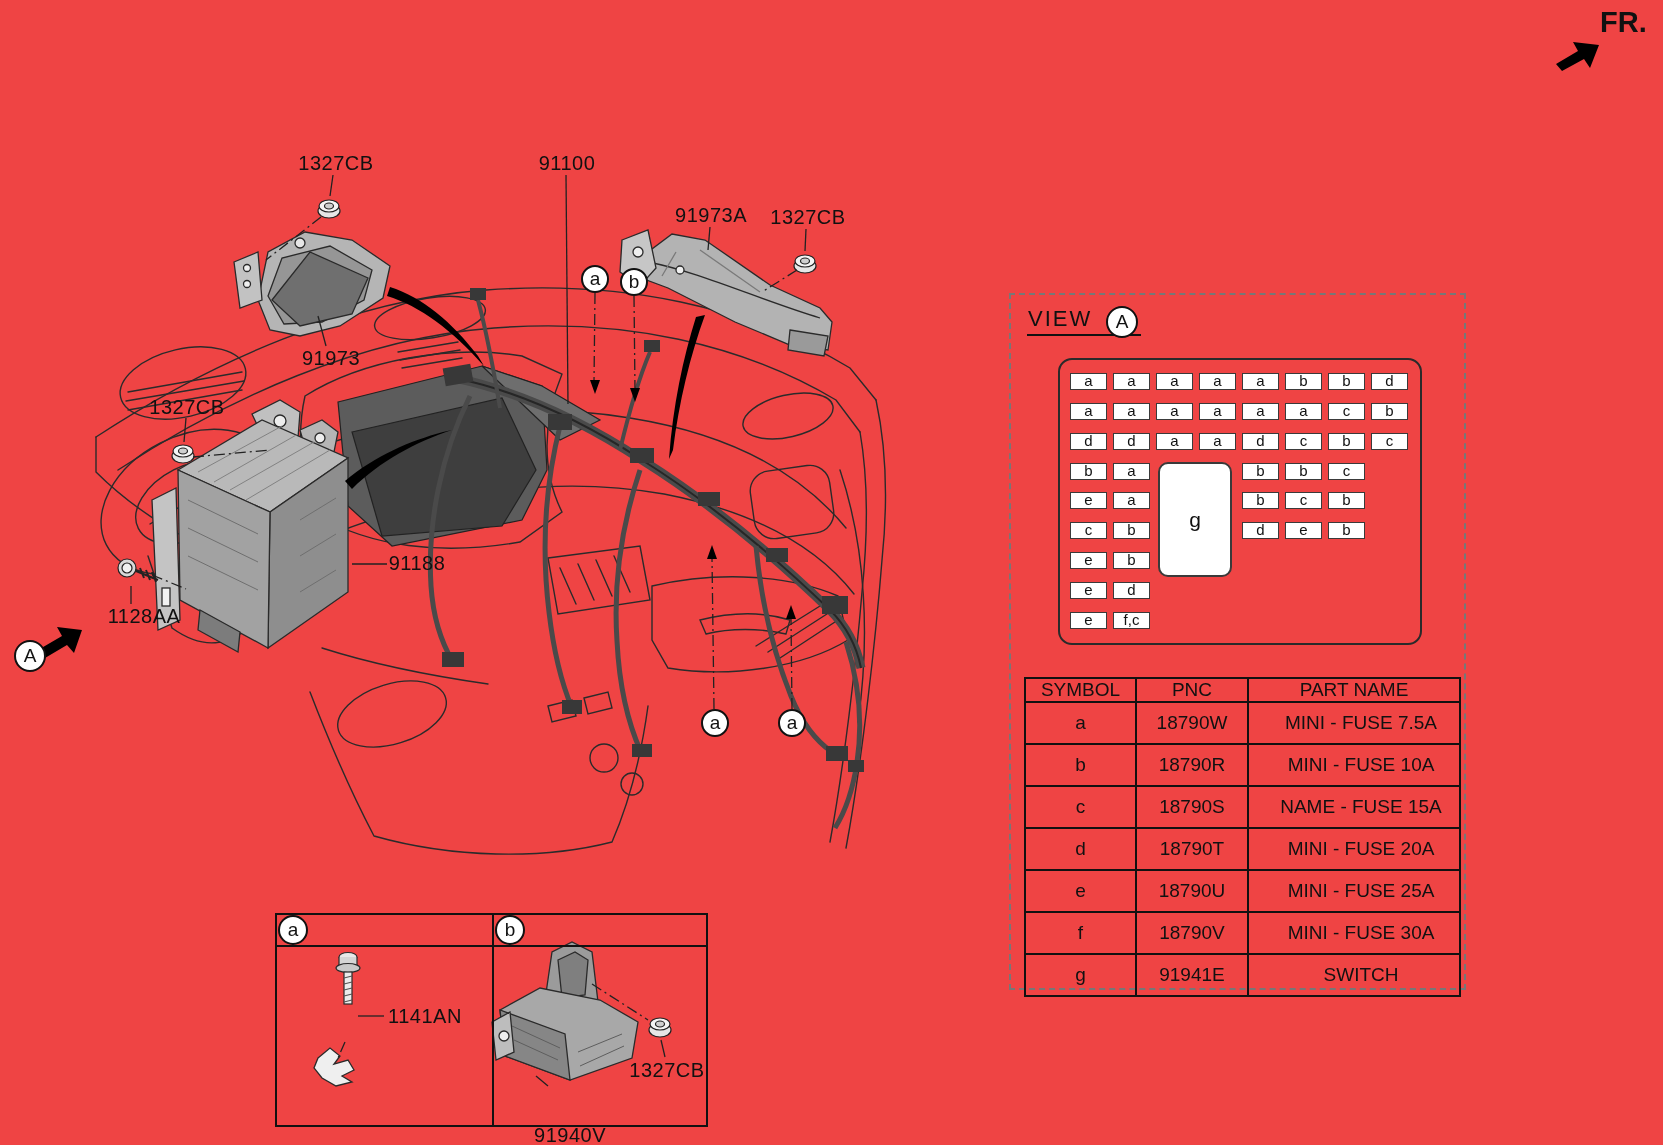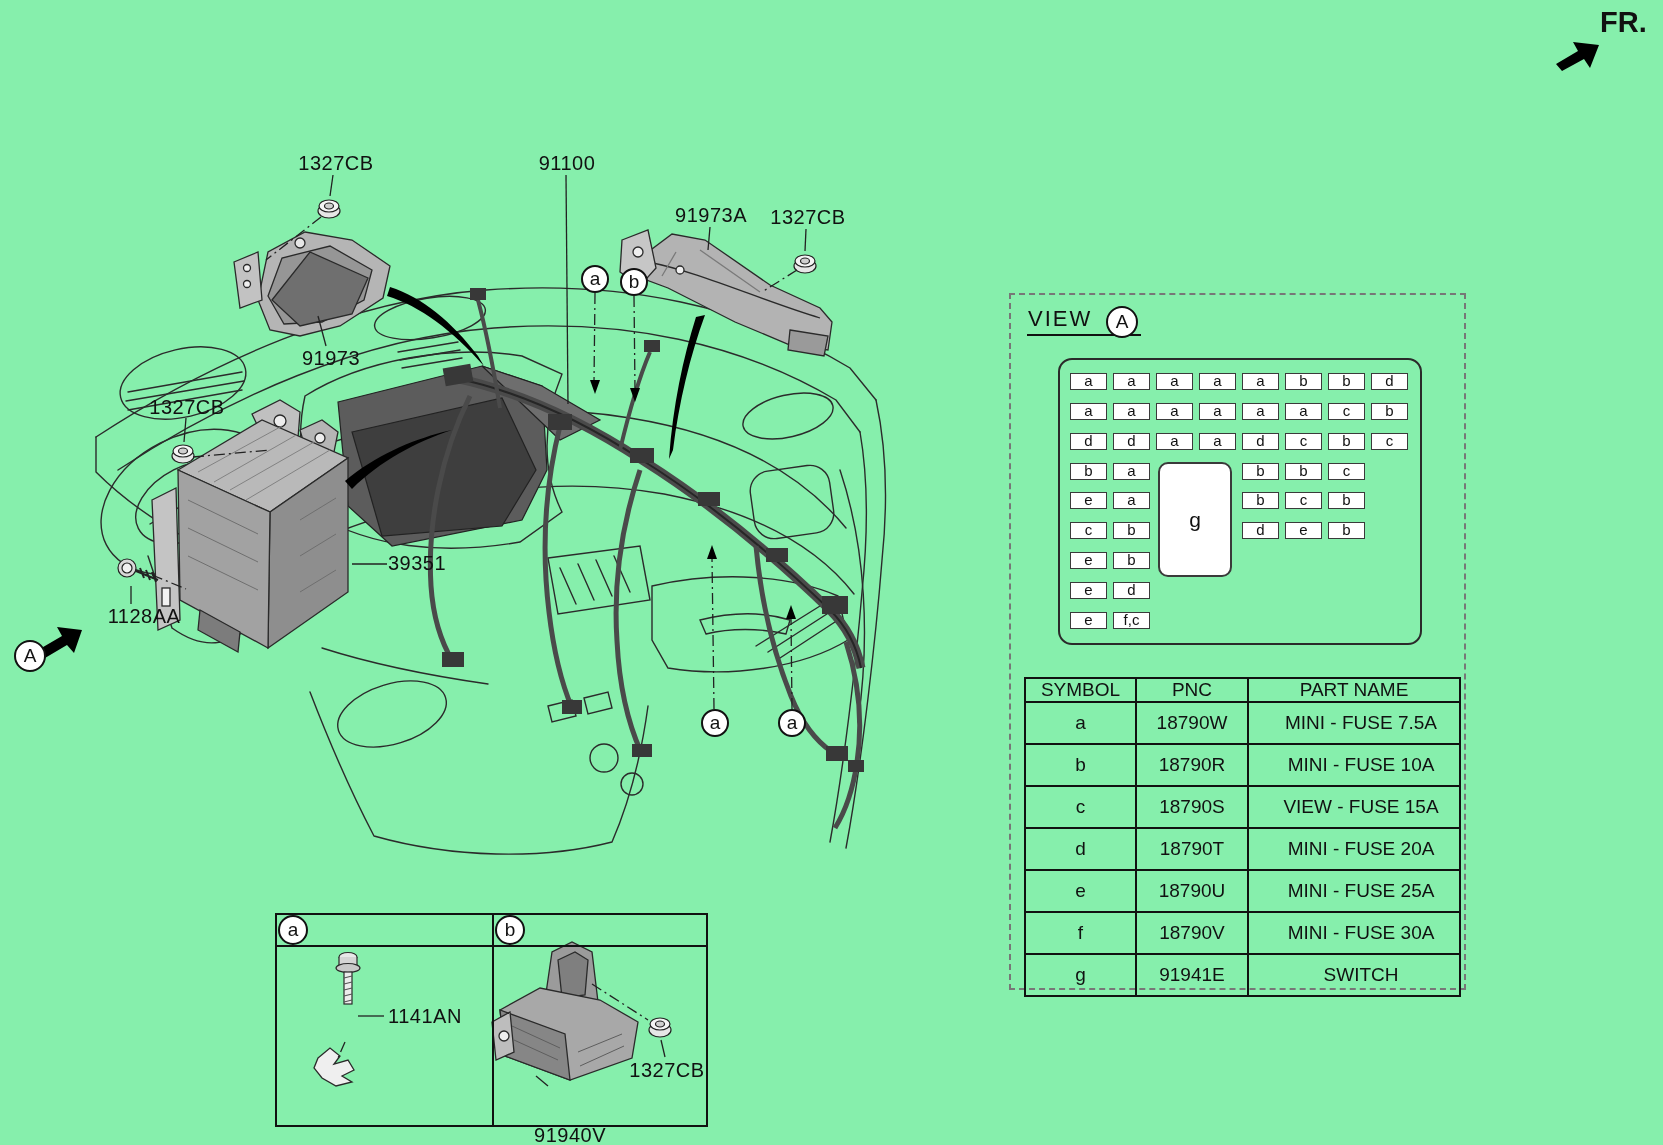--- a/index.html
+++ b/index.html
@@ -1,16 +1,16 @@
 <!DOCTYPE html>
 <html><head>
 <meta charset="utf-8">
 <style>
   html,body{margin:0;padding:0;background:#fff;}
-  #stage{position:relative;width:1663px;height:1145px;background:#86efac;overflow:hidden;
+  #stage{position:relative;width:1663px;height:1145px;background:#ef4444;overflow:hidden;
          font-family:"Liberation Sans",sans-serif;color:#111;}
   #artwork{position:absolute;left:0;top:0;}
   .part-label{position:absolute;transform:translate(-50%,-50%);font-size:20px;color:#111;
               white-space:nowrap;letter-spacing:.5px;}
   .callout{position:absolute;border:2px solid #111;border-radius:50%;background:#fff;
            display:flex;align-items:center;justify-content:center;font-size:19px;
            transform:translate(-50%,-50%);box-sizing:border-box;}
   .fr-label{position:absolute;left:1600px;top:6px;font-size:29px;font-weight:bold;}
   .dashed-panel{position:absolute;left:1009px;top:293px;width:457px;height:697px;
                 border:2px dashed #777;box-sizing:border-box;}
@@ -297,21 +297,21 @@
           <td class="pn">MINI - FUSE 7.5A</td>
         </tr>
         <tr>
           <td>b</td>
           <td>18790R</td>
           <td class="pn">MINI - FUSE 10A</td>
         </tr>
         <tr>
           <td>c</td>
           <td>18790S</td>
-          <td class="pn">VIEW - FUSE 15A</td>
+          <td class="pn">NAME - FUSE 15A</td>
         </tr>
         <tr>
           <td>d</td>
           <td>18790T</td>
           <td class="pn">MINI - FUSE 20A</td>
         </tr>
         <tr>
           <td>e</td>
           <td>18790U</td>
           <td class="pn">MINI - FUSE 25A</td>
@@ -333,21 +333,21 @@
   <div class="legend-hline"></div>
   <div class="legend-vline"></div>
 
   <div id="label-layer">
       <div class="part-label" style="left: 336px; top: 163px;">1327CB</div>
       <div class="part-label" style="left: 331px; top: 358px;">91973</div>
       <div class="part-label" style="left: 567px; top: 163px;">91100</div>
       <div class="part-label" style="left: 711px; top: 215px;">91973A</div>
       <div class="part-label" style="left: 808px; top: 217px;">1327CB</div>
       <div class="part-label" style="left: 187px; top: 407px;">1327CB</div>
-      <div class="part-label" style="left: 417px; top: 563px;">39351</div>
+      <div class="part-label" style="left: 417px; top: 563px;">91188</div>
       <div class="part-label" style="left: 144px; top: 616px;">1128AA</div>
       <div class="part-label" style="left: 425px; top: 1016px;">1141AN</div>
       <div class="part-label" style="left: 570px; top: 1098px; margin-top: 37px;">91940V</div>
       <div class="part-label" style="left: 667px; top: 1070px;">1327CB</div>
       <div class="callout" style="left: 595px; top: 279px; width: 28px; height: 28px;">a</div>
       <div class="callout" style="left: 634px; top: 282px; width: 28px; height: 28px;">b</div>
       <div class="callout" style="left: 715px; top: 723px; width: 28px; height: 28px;">a</div>
       <div class="callout" style="left: 792px; top: 723px; width: 28px; height: 28px;">a</div>
       <div class="callout" style="left: 30px; top: 656px; width: 32px; height: 32px;">A</div>
       <div class="callout" style="left: 1122px; top: 322px; width: 32px; height: 32px;">A</div>

